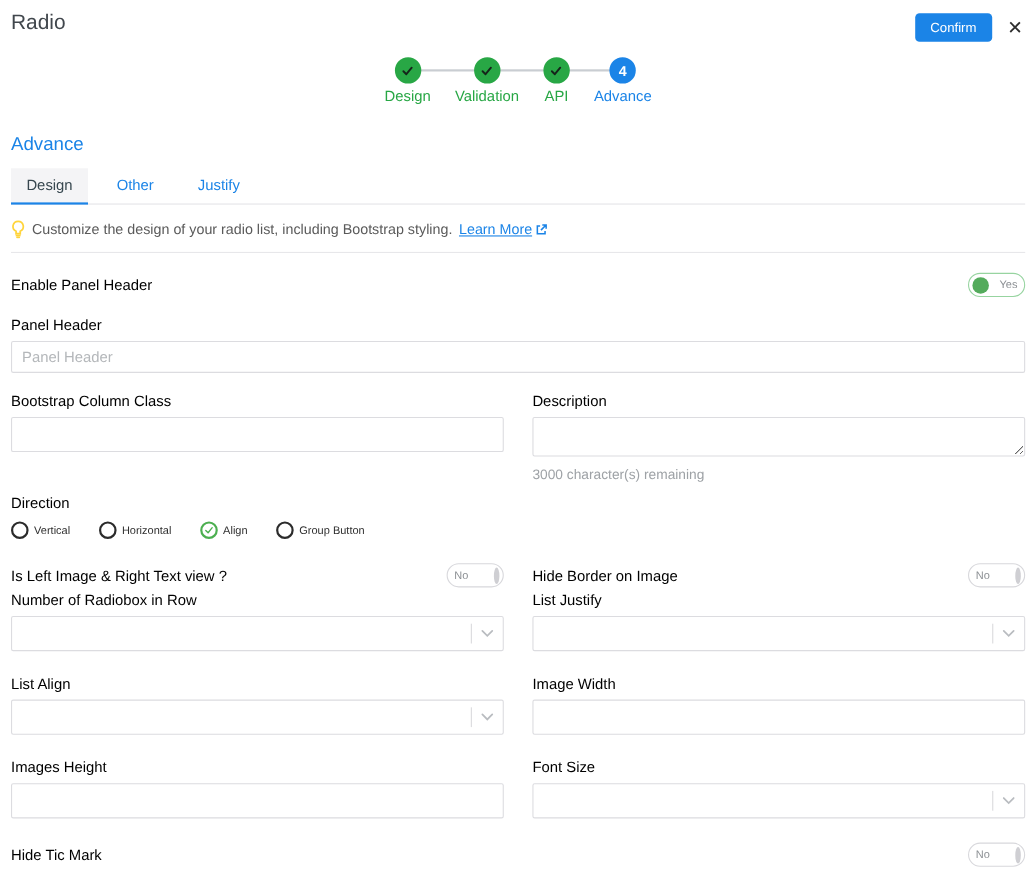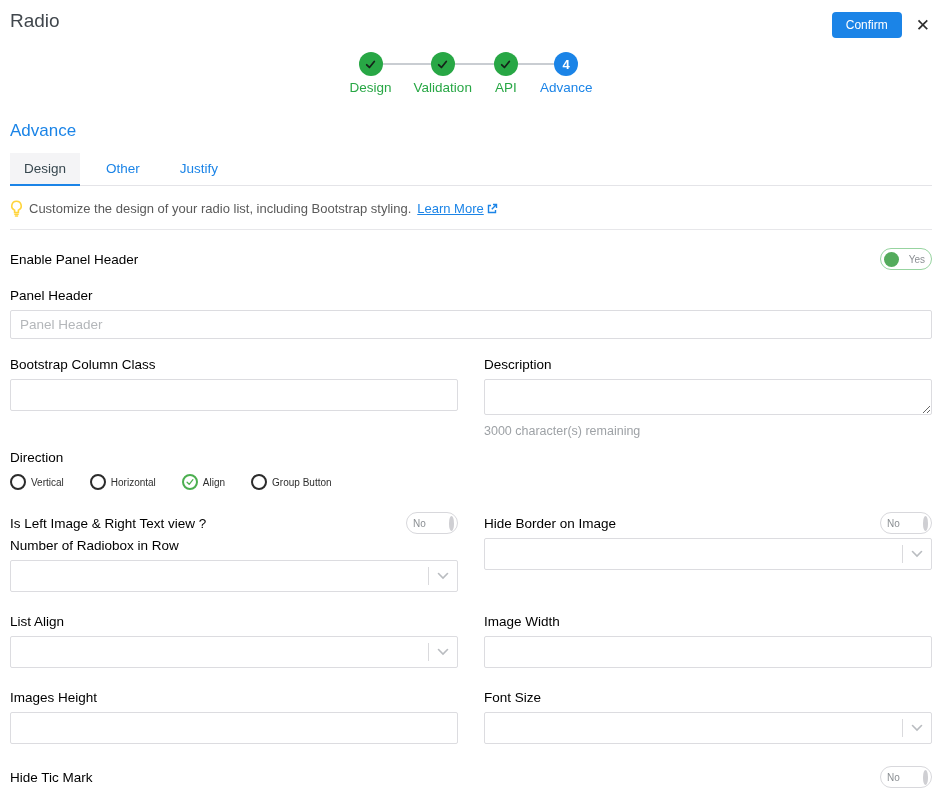--- a/index.html
+++ b/index.html
@@ -251,20 +251,21 @@
         <div class="select-box">
           <span class="select-sep"></span>
           <span class="select-chevron">
             <svg width="12" height="8" viewBox="0 0 12 8">
                 <path d="M1.5 1.5L6 6l4.5-4.5" fill="none" stroke="#b9bcc0" stroke-width="1.6" stroke-linecap="round"></path>
               </svg>
           </span>
         </div>
       </div>
       <div>
+        <label class="field-label">List Justify</label>
         <div class="select-box">
           <span class="select-sep"></span>
           <span class="select-chevron">
             <svg width="12" height="8" viewBox="0 0 12 8">
                 <path d="M1.5 1.5L6 6l4.5-4.5" fill="none" stroke="#b9bcc0" stroke-width="1.6" stroke-linecap="round"></path>
               </svg>
           </span>
         </div>
       </div>
     </div>

